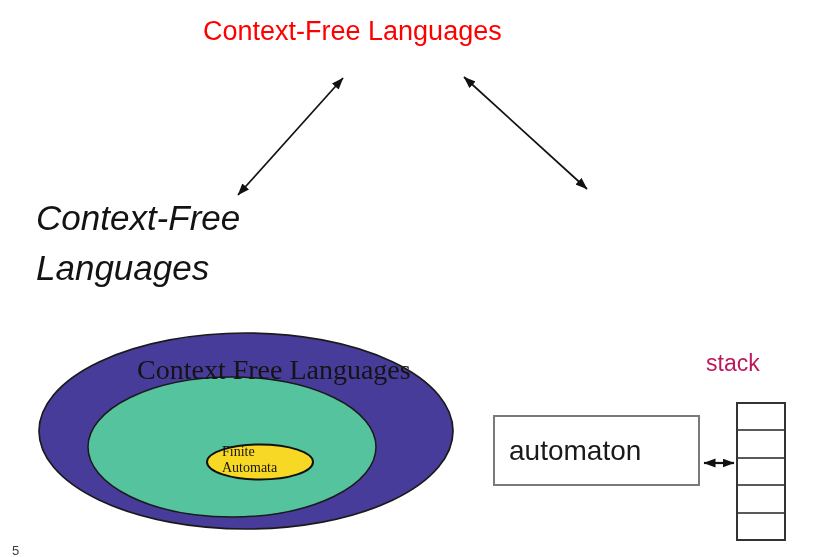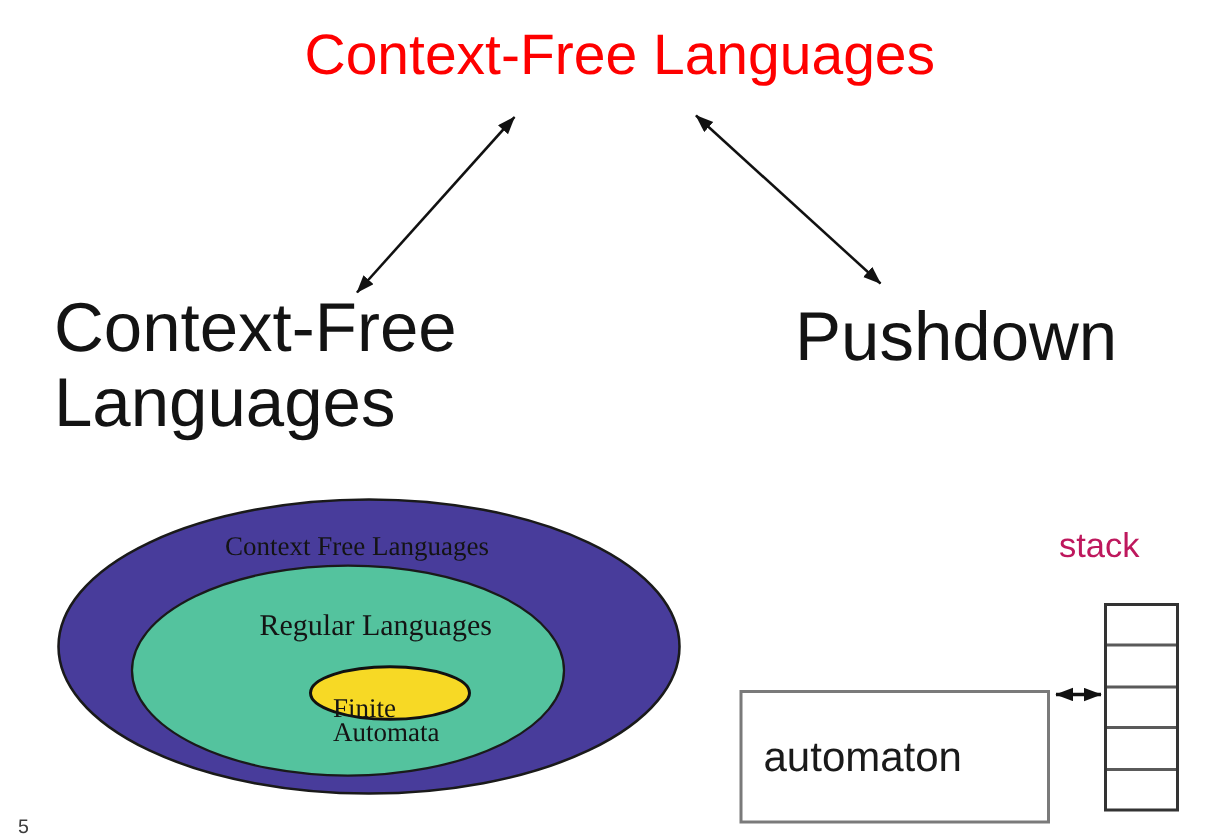--- a/index.html
+++ b/index.html
@@ -14,59 +14,59 @@
   .svg-layer {
     position: absolute;
     left: 0; top: 0;
     width: 819px; height: 557px;
     z-index: 1;
   }
   .txt { position: absolute; z-index: 2; white-space: nowrap; }
 
   .title {
     left: 203px; top: 17px;
-    font-size: 38px;
+    font-size: 27px;
     line-height: 1.1;
     color: #fe0000;
   }
   .branch-label {
-    font-size: 46px;
+    font-size: 35px;
     line-height: 50px;
     color: #131313;
+    font-style: italic;
   }
   .branch-left  { left: 36px;  top: 193px; }
   .branch-right { left: 530px; top: 199px; }
 
   .venn-label {
     font-family: "Liberation Serif", serif;
     color: #141414;
     z-index: 3;
   }
-  .venn-outer-label  { left: 150px; top: 354px; font-size: 18px; }
+  .venn-outer-label  { left: 137px; top: 354px; font-size: 28px; }
   .venn-middle-label { left: 173px; top: 406px; font-size: 20px; }
-  .venn-inner-label  { left: 222px; top: 464px; font-size: 18px; line-height: 16px; }
+  .venn-inner-label  { left: 222px; top: 444px; font-size: 14px; line-height: 16px; }
 
   .stack-title {
     left: 706px; top: 350px;
     font-size: 23px;
     color: #be185d;
   }
   .automaton-box {
     position: absolute; z-index: 2;
     left: 493px; top: 415px;
-    width: 207px; height: 89px;
+    width: 207px; height: 71px;
     border: 2px solid #7a7a7a;
     background: #ffffff;
     box-sizing: border-box;
     display: flex;
     align-items: center;
     padding-left: 14px;
     font-size: 28px;
     color: #1a1a1a;
-    margin-top: 45px;
   }
   .stack-column {
     position: absolute; z-index: 2;
     left: 736px; top: 402px;
     width: 50px; height: 139px;
     border: 2px solid #333333;
     box-sizing: border-box;
     background: #ffffff;
     display: flex;
     flex-direction: column;
@@ -103,25 +103,23 @@
   </svg>
 
   <div class="txt title" style="color: rgb(254, 0, 0);">Context-Free Languages</div>
 
   <div class="txt branch-label branch-left">
     <div>Context-Free</div>
     <div>Languages</div>
   </div>
 
   <div class="txt branch-label branch-right">
-    <div>Pushdown</div>
   </div>
 
   <div class="txt venn-label venn-outer-label">Context Free Languages</div>
-  <div class="txt venn-label venn-middle-label">Regular Languages</div>
   <div class="txt venn-label venn-inner-label">
     <div>Finite</div>
     <div>Automata</div>
   </div>
 
   <div class="txt stack-title">stack</div>
 
   <div class="automaton-box">
     <span>automaton</span>
   </div>

